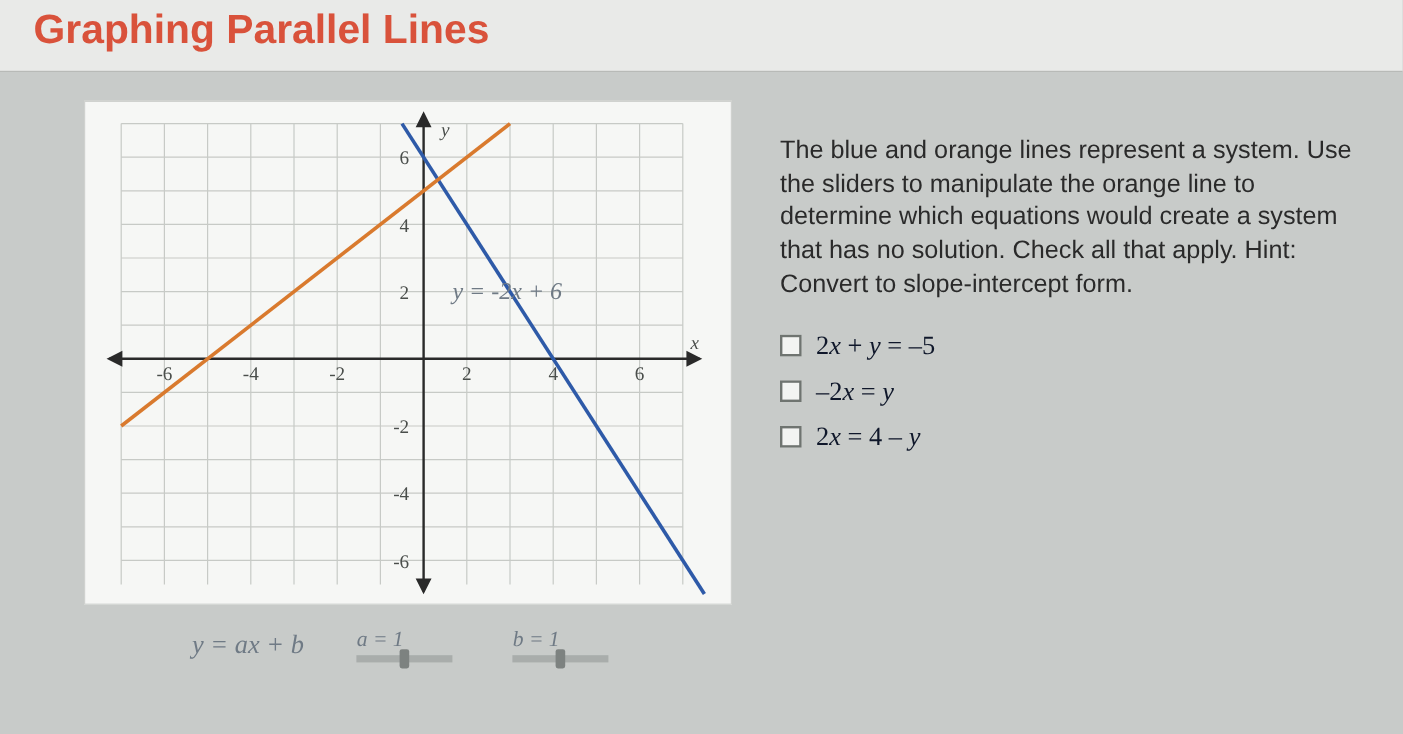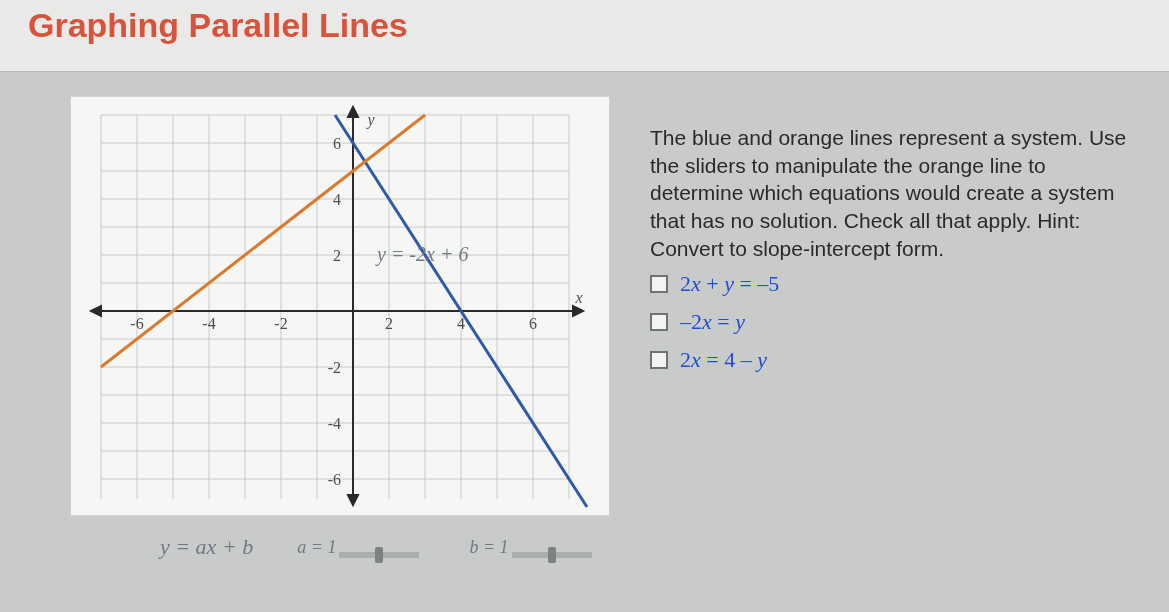--- a/index.html
+++ b/index.html
@@ -7,21 +7,21 @@
       font-family: Arial, Helvetica, sans-serif;
       background: #c8cbc9;
       width: 1169px;
       height: 612px;
       overflow: hidden;
     }
     .page-title {
       font-size: 34px;
       font-weight: bold;
       color: #d9523b;
-      padding: 6px 24px 26px 28px;
+      padding: 6px 24px 14px 28px;
       background: #e9eae8;
       border-bottom: 1px solid #b8bab7;
     }
     .content-wrap {
       display: flex;
       padding: 24px 16px 16px 70px;
       gap: 40px;
     }
     .graph-col {
       width: 540px;
@@ -48,45 +48,45 @@
       font-size: 22px;
     }
     .slider-group {
       display: flex;
       gap: 50px;
       font-style: normal;
       font-family: Arial, sans-serif;
       color: #6f7a85;
       font-size: 18px;
     }
-    .slider-block { display: flex; flex-direction: row; align-items: flex-end; gap: 3px; }
+    .slider-block { display: flex; flex-direction: column; align-items: flex-start; gap: 3px; }
     .slider-label { font-style: italic; font-family: "Times New Roman", serif; }
     .mini-slider {
       width: 80px; height: 6px; background: #a9adab; position: relative; border-radius: 0;
     }
     .mini-slider::after {
       content: ""; position: absolute; top: -5px; left: 36px; width: 8px; height: 16px;
       background: #7d8280; border-radius: 2px;
     }
     .question-col {
       flex: 1;
       padding-top: 28px;
       padding-right: 12px;
     }
     .question-text {
       font-size: 21px;
       color: #2a2a2a;
       line-height: 1.32;
-      margin-bottom: 8px;
+      margin-bottom: 24px;
     }
     .options { display: flex; flex-direction: column; gap: 12px; }
     .option {
       display: flex; align-items: center; gap: 12px;
       font-family: "Times New Roman", serif;
-      font-size: 22px; color: #1d4ed8;
+      font-size: 22px; color: #0f172a;
     }
     .checkbox {
       width: 18px; height: 18px; border: 2px solid #6f7470;
       background: #f3f4f2; flex-shrink: 0;
     }
     .ital { font-style: italic; }
   </style>
 </head>
 <body>
 

